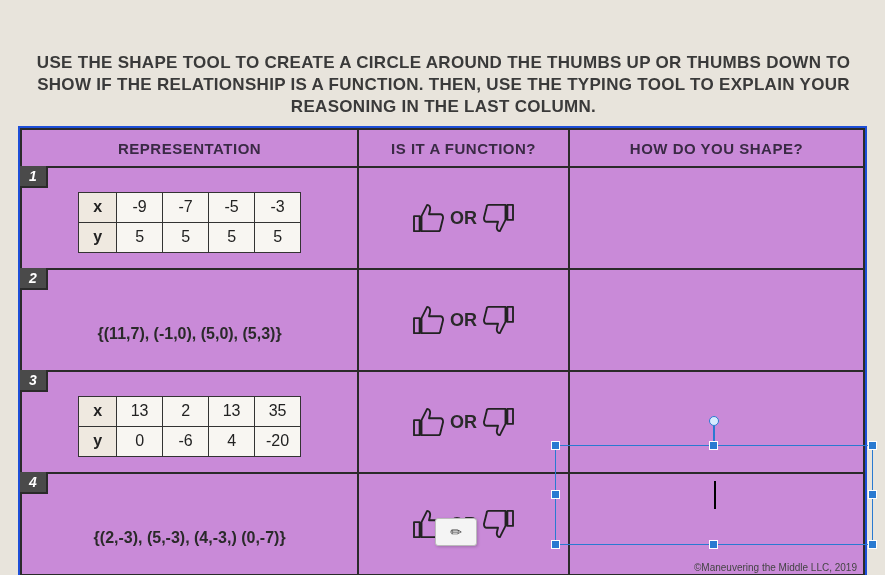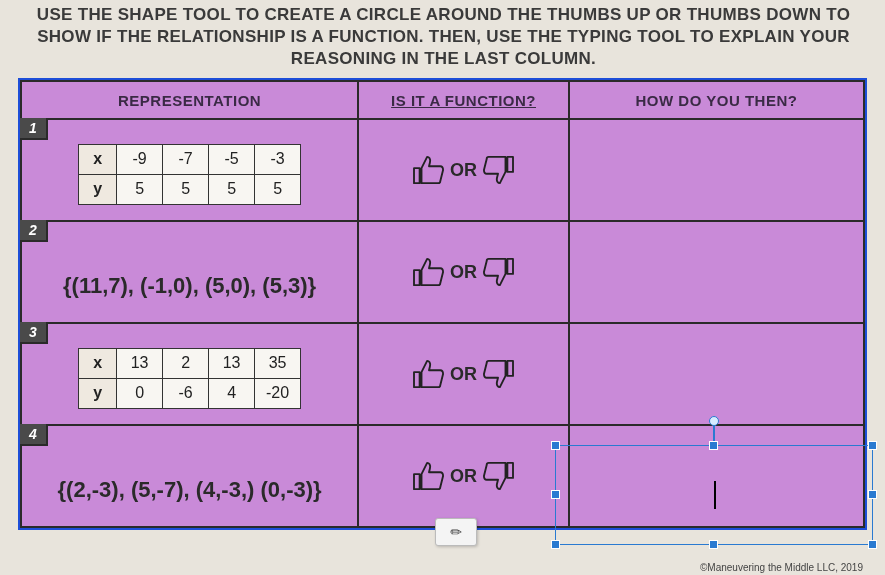--- a/index.html
+++ b/index.html
@@ -12,20 +12,21 @@
     position: relative;
   }
   .instructions {
     text-align: center;
     font-weight: bold;
     color: #3a3a3a;
     font-size: 17px;
     line-height: 1.3;
     padding: 4px 10px 8px 12px;
     letter-spacing: 0.3px;
+    margin-top: 48px;
   }
   .table-wrap {
     margin: 0 18px;
     border: 2px solid #1d4ed8;
     background: #d946ef;
   }
   table.main {
     width: 100%;
     border-collapse: collapse;
   }
@@ -35,21 +36,21 @@
   }
   table.main th {
     background: #c98ad8;
     color: #3a2a45;
     font-weight: bold;
     font-size: 15px;
     height: 38px;
     letter-spacing: 0.5px;
   }
   .rep-col { width: 40%; }
-  .func-col { width: 25%; text-decoration: underline; }
+  .func-col { width: 25%; }
   .know-col { width: 35%; }
   .body-cell {
     background: #c98ad8;
     height: 102px;
     position: relative;
     padding: 6px 10px;
   }
   .row-tab {
     position: absolute;
     top: -2px;
@@ -84,21 +85,21 @@
     color: #222;
     background: #f8f6f2;
   }
   table.xy td.hdr {
     background: #efe9e0;
     font-weight: bold;
     width: 38px;
   }
   .set-text {
     font-family: Arial, sans-serif;
-    font-size: 22px;
+    font-size: 16px;
     font-weight: bold;
     color: #2a2a2a;
     text-align: center;
     padding-top: 28px;
   }
   .func-cell {
     text-align: center;
   }
   .or-row {
     display: flex;
@@ -116,21 +117,21 @@
     width: 38px;
     height: 30px;
     display: inline-block;
   }
   .thumb svg { width: 100%; height: 100%; }
   .know-cell {
     position: relative;
   }
   .copyright {
     position: absolute;
-    right: 22px;
+    right: 28px;
     bottom: 2px;
     font-size: 10px;
     color: #444;
     font-family: Arial, sans-serif;
   }
   
   .textbox-active {
     position: absolute;
     border: 1.5px solid #2a7ad1;
     background: rgba(255,255,255,0);
@@ -196,21 +197,21 @@
 <body>
 
 <div class="instructions">USE THE SHAPE TOOL TO CREATE A CIRCLE AROUND THE THUMBS UP OR THUMBS DOWN TO SHOW IF THE RELATIONSHIP IS A FUNCTION. THEN, USE THE TYPING TOOL TO EXPLAIN YOUR REASONING IN THE LAST COLUMN.</div>
 
 <div class="table-wrap">
 <table class="main">
   <thead>
     <tr>
       <th class="rep-col">REPRESENTATION</th>
       <th class="func-col">IS IT A FUNCTION?</th>
-      <th class="know-col">HOW DO YOU THEN?</th>
+      <th class="know-col">HOW DO YOU SHAPE?</th>
     </tr>
   </thead>
   <tbody>
 
     <tr>
       <td class="body-cell">
         <div class="row-tab">1</div>
         <table class="xy">
           <tbody>
                 <tr>
@@ -307,21 +308,21 @@
                 </svg>
           </span>
         </div>
       </td>
       <td class="body-cell know-cell"></td>
     </tr>
 
     <tr>
       <td class="body-cell">
         <div class="row-tab">4</div>
-        <div class="set-text">{(2,-3), (5,-7), (4,-3,) (0,-3)}</div>
+        <div class="set-text">{(2,-3), (5,-3), (4,-3,) (0,-7)}</div>
       </td>
       <td class="body-cell func-cell">
         <div class="or-row">
           <span class="thumb">
             <svg viewBox="0 0 40 32">
                   <path d="M4 14h6v16H4zM12 30V14l6-12c2 0 4 2 3 6l-1 4h12c2 0 3 2 3 4l-3 12c0 1-1 2-2 2H12z" fill="none" stroke="#222" stroke-width="2" stroke-linejoin="round"></path>
                 </svg>
           </span>
           <span class="or-text">OR</span>
           <span class="thumb">

